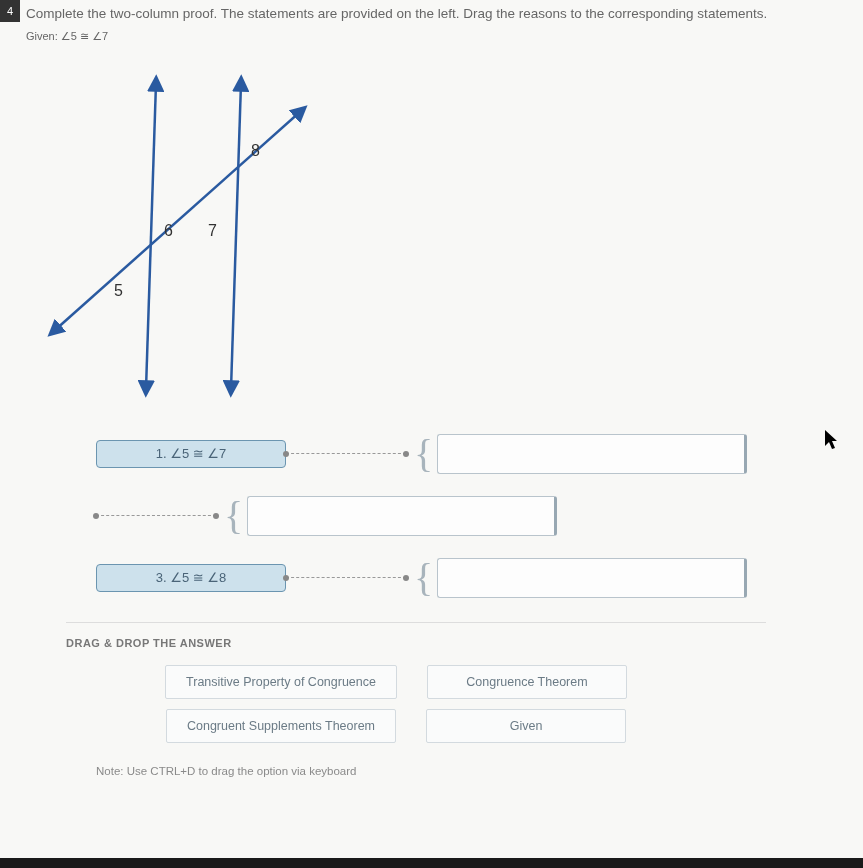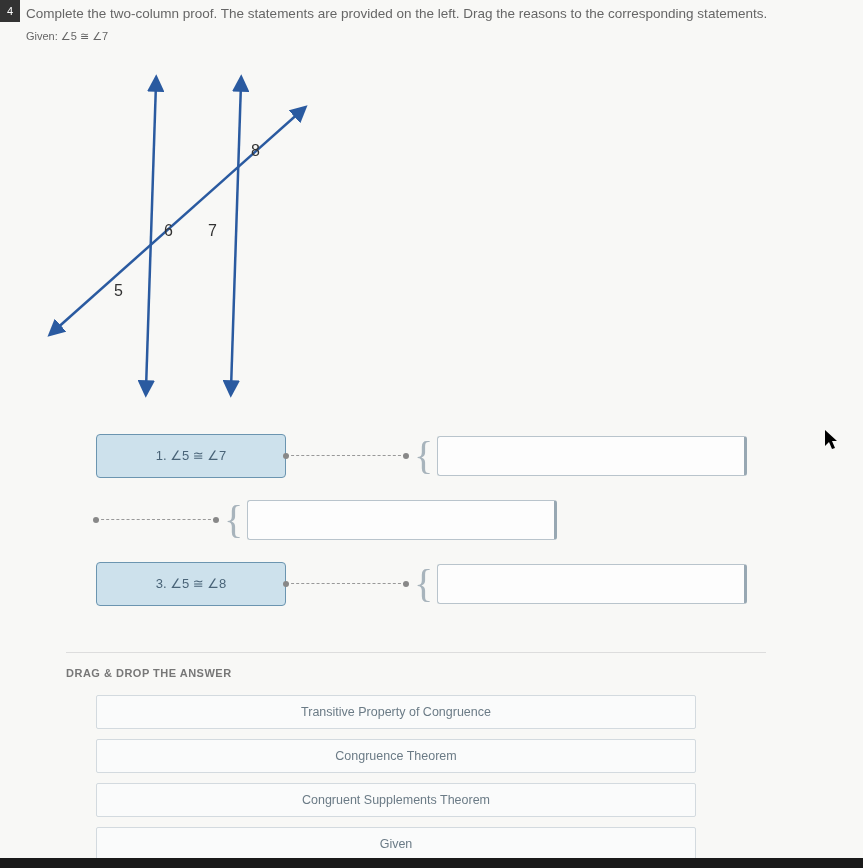--- a/index.html
+++ b/index.html
@@ -49,21 +49,21 @@
     margin-left: 70px;
     margin-top: 10px;
   }
   .proof-row {
     display: flex;
     align-items: center;
     margin-bottom: 22px;
   }
   .statement-box {
     width: 190px;
-    height: 44px;
+    height: 28px;
     background: #cde1ec;
     border: 1px solid #6b95b0;
     border-radius: 4px;
     display: flex;
     align-items: center;
     justify-content: center;
     color: #4a6478;
     font-size: 13px;
   }
   .connector {
@@ -94,40 +94,39 @@
   .reason-slot {
     width: 310px;
     height: 40px;
     border: 1px solid #b9c4cc;
     border-right: 3px solid #98a8b3;
     border-radius: 3px;
     background: #fdfdfd;
   }
   .answer-area {
     margin-left: 40px;
-    margin-top: 46px;
+    margin-top: 24px;
     border-top: 1px solid #ddd;
     padding-top: 14px;
     width: 700px;
   }
   .answer-header {
     font-size: 11px;
     font-weight: bold;
     color: #777;
     letter-spacing: 0.5px;
     margin-bottom: 16px;
   }
   .options {
     display: flex;
     flex-wrap: wrap;
     gap: 10px 30px;
     margin-left: 30px;
     width: 600px;
     justify-content: center;
-    flex-direction: column;
   }
   .option {
     border: 1px solid #d3dadf;
     background: #fafbfb;
     padding: 9px 20px;
     font-size: 12.5px;
     color: #6b7b86;
     border-radius: 2px;
     cursor: grab;
     text-align: center;
@@ -221,20 +220,21 @@
   </div>
 
   <div class="answer-area">
     <div class="answer-header">DRAG &amp; DROP THE ANSWER</div>
     <div class="options">
       <div class="option">Transitive Property of Congruence</div>
       <div class="option">Congruence Theorem</div>
       <div class="option">Congruent Supplements Theorem</div>
       <div class="option">Given</div>
     </div>
+    <div class="note">Note: Use CTRL+D to drag the option via keyboard</div>
   </div>
 
 </div>
 
 <div class="cursor">
   <svg width="16" height="20" viewBox="0 0 16 20">
       <path d="M0 0 L0 16 L4 12 L7 19 L10 18 L7 11 L12 11 Z" fill="#000"></path>
     </svg>
 </div>
 

